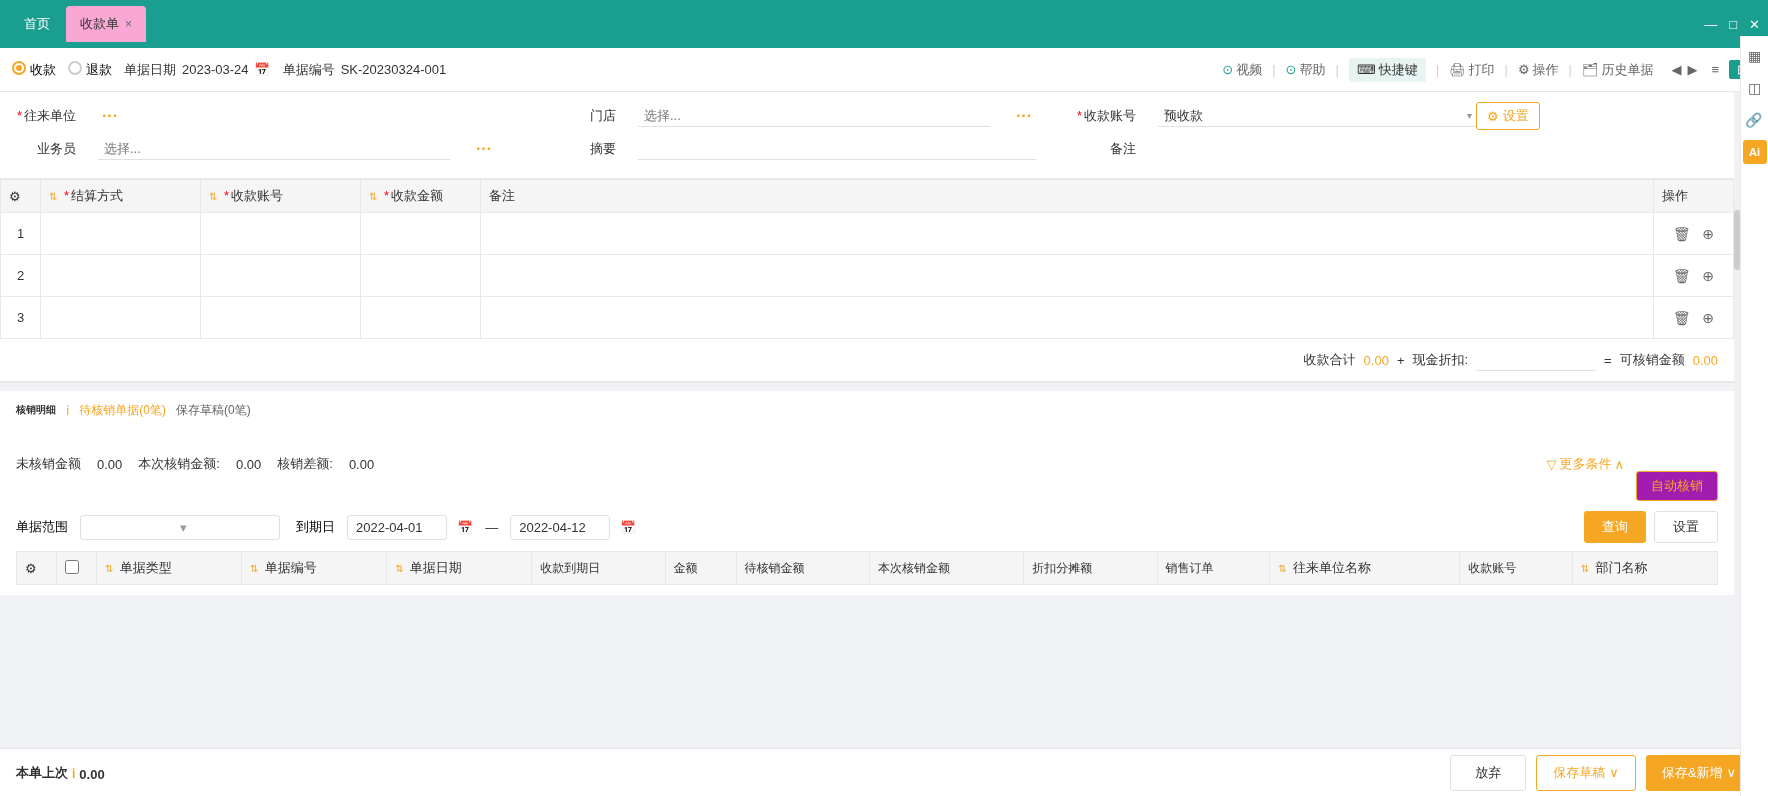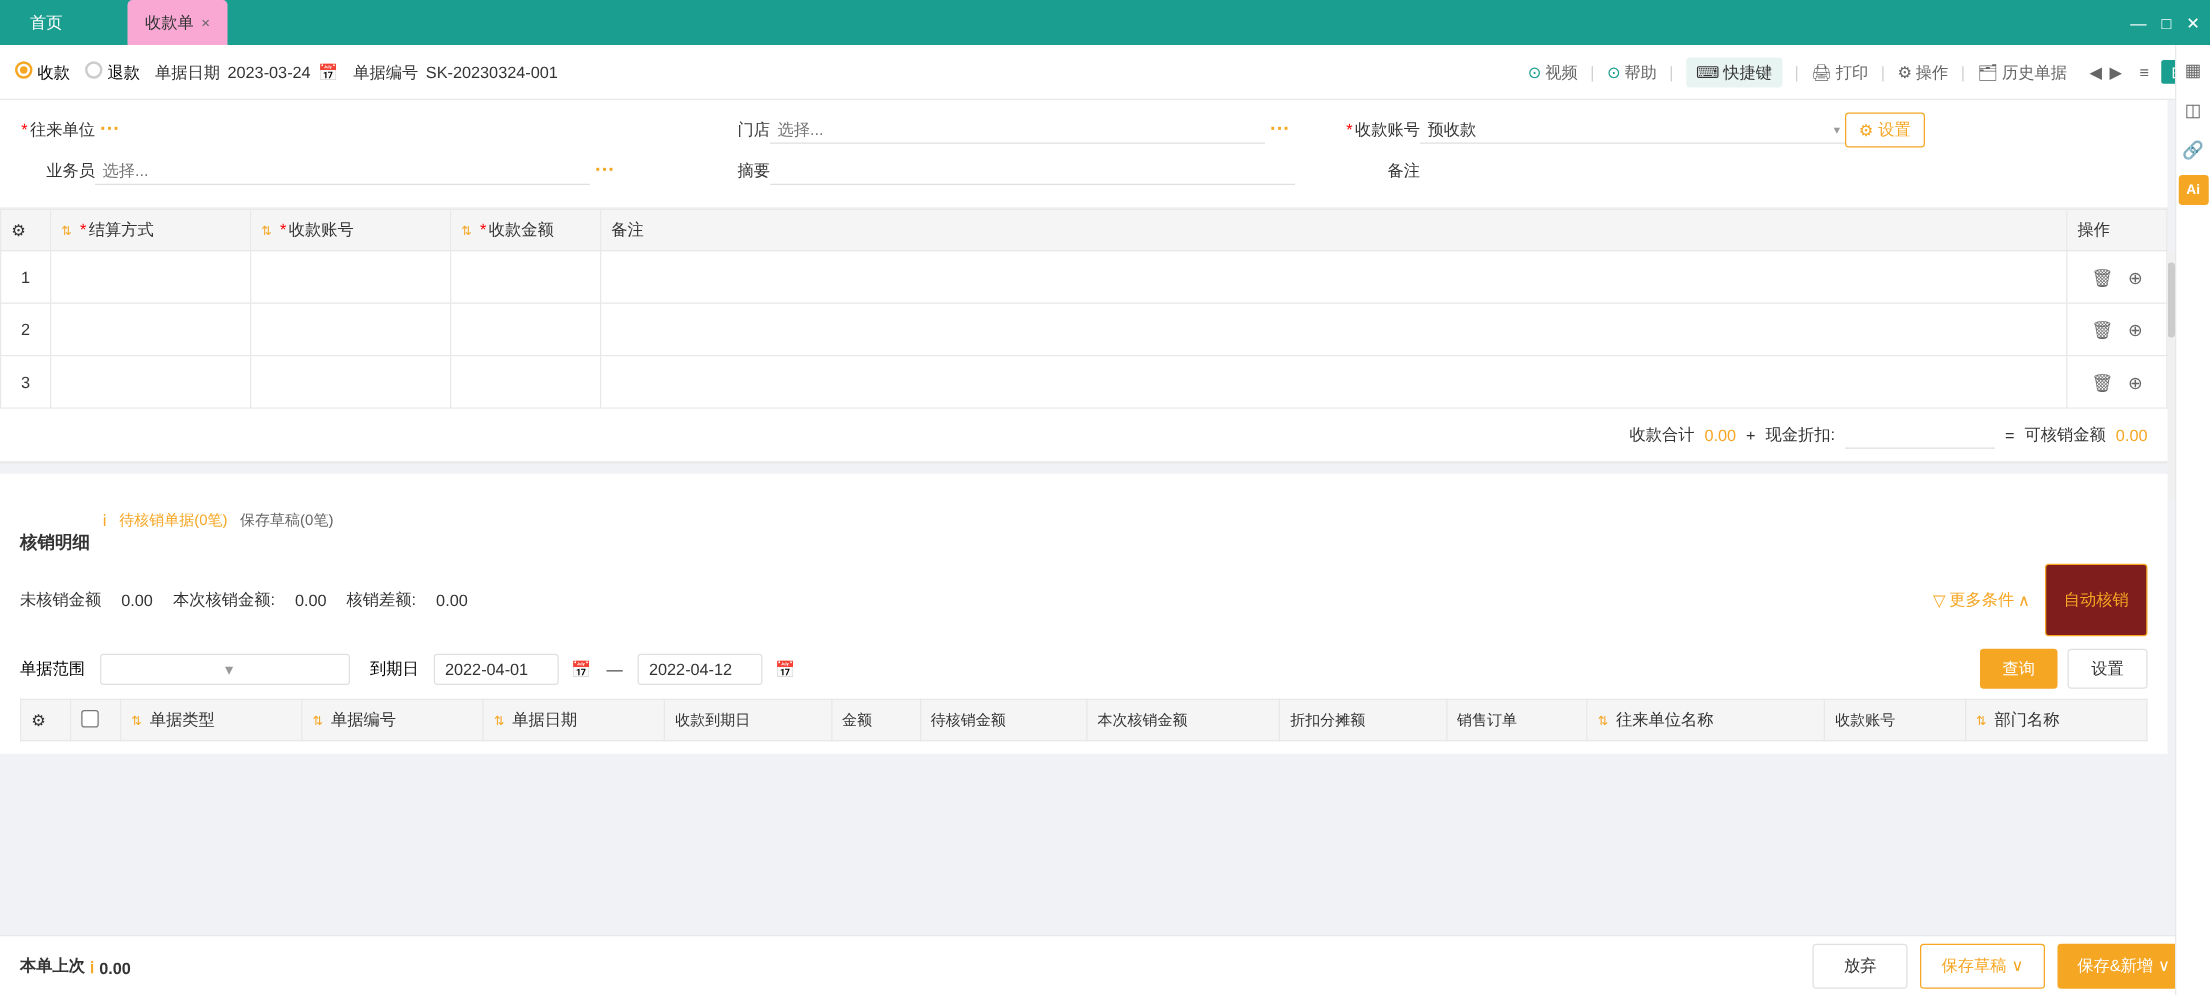--- a/index.html
+++ b/index.html
@@ -3,23 +3,22 @@
   <meta charset="utf-8">
   <style>
     * { box-sizing: border-box; margin: 0; padding: 0; font-family: 'Microsoft YaHei', Arial, sans-serif; font-size: 13px; }
     body { background: #f0f2f5; width: 1768px; height: 796px; overflow: hidden; }
 
     
     .tab-bar {
       display: flex;
       align-items: center;
       background: #1a9e8f;
-      height: 36px;
+      height: 48px;
       padding: 0 8px;
-      gap: 36px;
     }
     .tab-bar .tab-home {
       color: #fff;
       padding: 0 16px;
       height: 36px;
       line-height: 36px;
       cursor: pointer;
       font-size: 13px;
     }
     .tab-bar .tab-active {
@@ -115,21 +114,21 @@
     }
     .form-row {
       display: flex;
       align-items: center;
       gap: 0;
       margin-bottom: 8px;
     }
     .form-field {
       display: flex;
       align-items: center;
-      gap: 0;
+      gap: 22px;
       flex: 1;
     }
     .form-field .field-label {
       white-space: nowrap;
       color: #333;
       min-width: 60px;
       text-align: right;
     }
     .required::before { content: '*'; color: #f00; margin-right: 2px; }
     .form-input {
@@ -240,24 +239,23 @@
       margin-top: 8px;
       padding: 10px 16px;
     }
     .section-header {
       display: flex;
       align-items: center;
       gap: 10px;
       margin-bottom: 8px;
     }
     .section-title {
-      font-size: 14px;
+      font-size: 10px;
       font-weight: bold;
       color: #333;
-      margin-top: 36px;
     }
     .tab-link {
       color: #f5a623;
       cursor: pointer;
       font-size: 12px;
     }
     .tab-link-inactive {
       color: #666;
       cursor: pointer;
       font-size: 12px;
@@ -328,26 +326,27 @@
     }
     .more-conditions {
       color: #f5a623;
       cursor: pointer;
       font-size: 12px;
       display: flex;
       align-items: center;
       gap: 3px;
     }
     .btn-auto-writeoff {
-      background: #7f1d1d;
+      background: #a21caf;
       border: 1px solid #f5a623;
       color: #f5a623;
-      padding: 19px 14px;
-      border-radius: 3px;
-      cursor: pointer;
+      padding: 5px 14px;
+      border-radius: 3px;
+      cursor: pointer;
+      margin-top: 44px;
     }
 
     
     .lower-table {
       width: 100%;
       border-collapse: collapse;
       margin-top: 4px;
     }
     .lower-table th {
       background: #f5f5f5;

